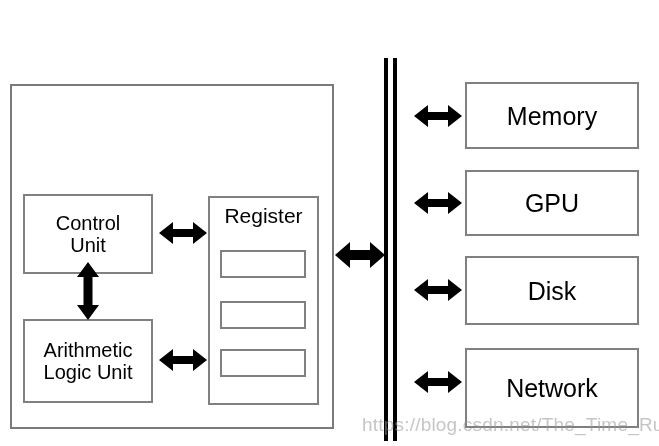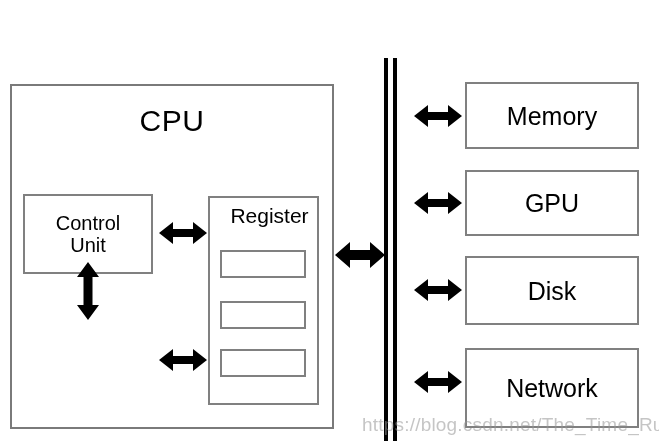--- a/index.html
+++ b/index.html
@@ -74,21 +74,21 @@
     top: 196px;
     width: 111px;
     height: 209px;
     align-items: flex-start;
     justify-content: flex-start;
   }
   #register-title {
     position: absolute;
     left: 208px;
     top: 204px;
-    width: 123px;
+    width: 111px;
     text-align: center;
     font-size: 21px;
   }
   .register-slot {
     position: absolute;
     left: 220px;
     width: 86px;
     height: 28px;
     border: 2px solid #808080;
     background: #ffffff;
@@ -143,27 +143,30 @@
 </head>
 <body>
 
 <div id="canvas">
 
 
   <div class="bus-line" id="bus-line-left"></div>
   <div class="bus-line" id="bus-line-right"></div>
 
   <div class="box" id="cpu-box"></div>
-  <div id="cpu-title">CPU</div>
 
   <div class="box" id="control-unit-box">
     <span class="box-label">Control
 Unit</span>
   </div>
 
+  <div class="box" id="alu-box">
+    <span class="box-label">Arithmetic
+Logic Unit</span>
+  </div>
 
   <div class="box" id="register-box"></div>
   <div id="register-title">Register</div>
   <div class="register-slot" id="register-slot-1"></div>
   <div class="register-slot" id="register-slot-2"></div>
   <div class="register-slot" id="register-slot-3"></div>
 
   <svg class="arrow" style="left:158px; top:218px;" width="50" height="30" viewBox="0 0 50 30">
     <path d="M1 15 L15 4 L15 11 L35 11 L35 4 L49 15 L35 26 L35 19 L15 19 L15 26 Z" fill="#000000"></path>
   </svg>

